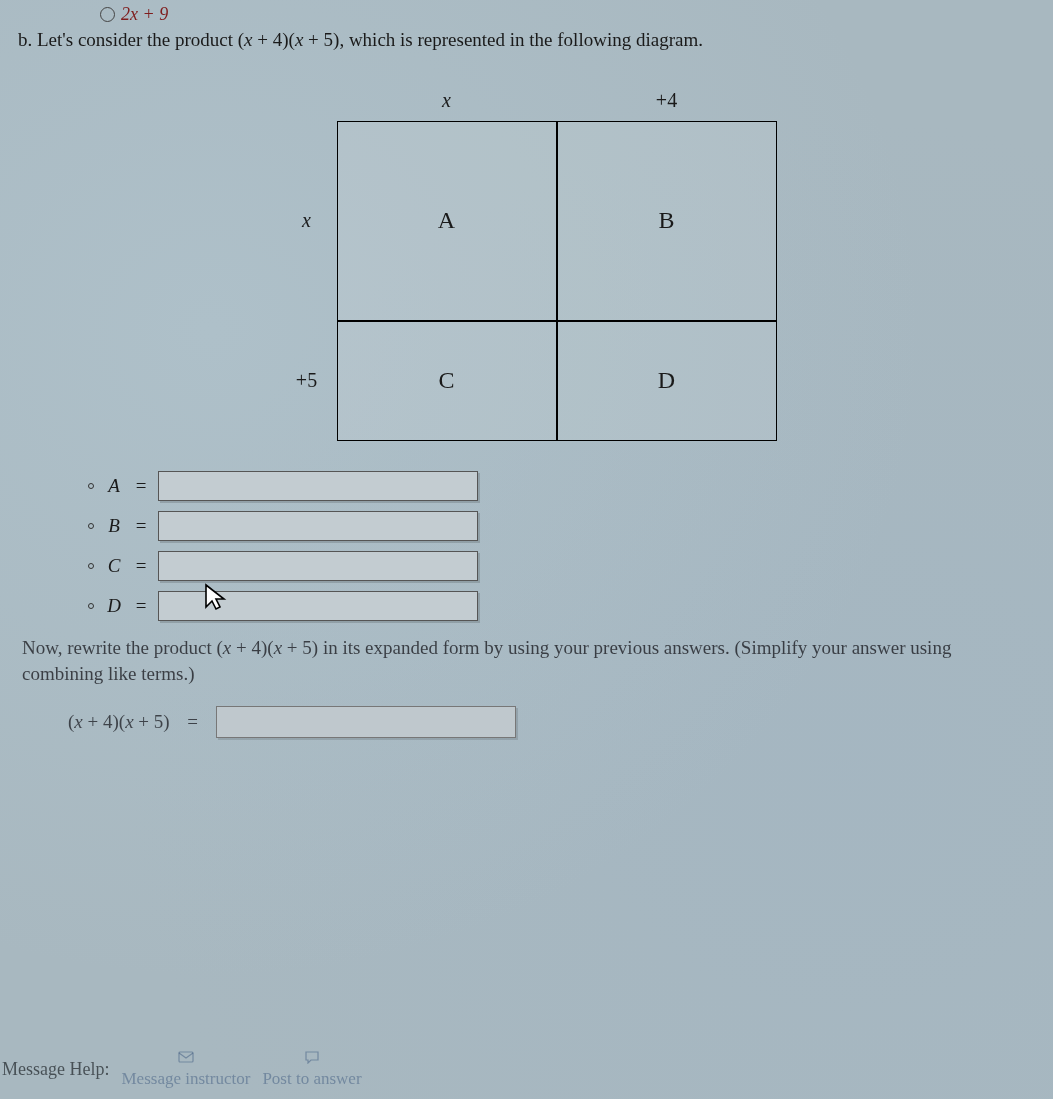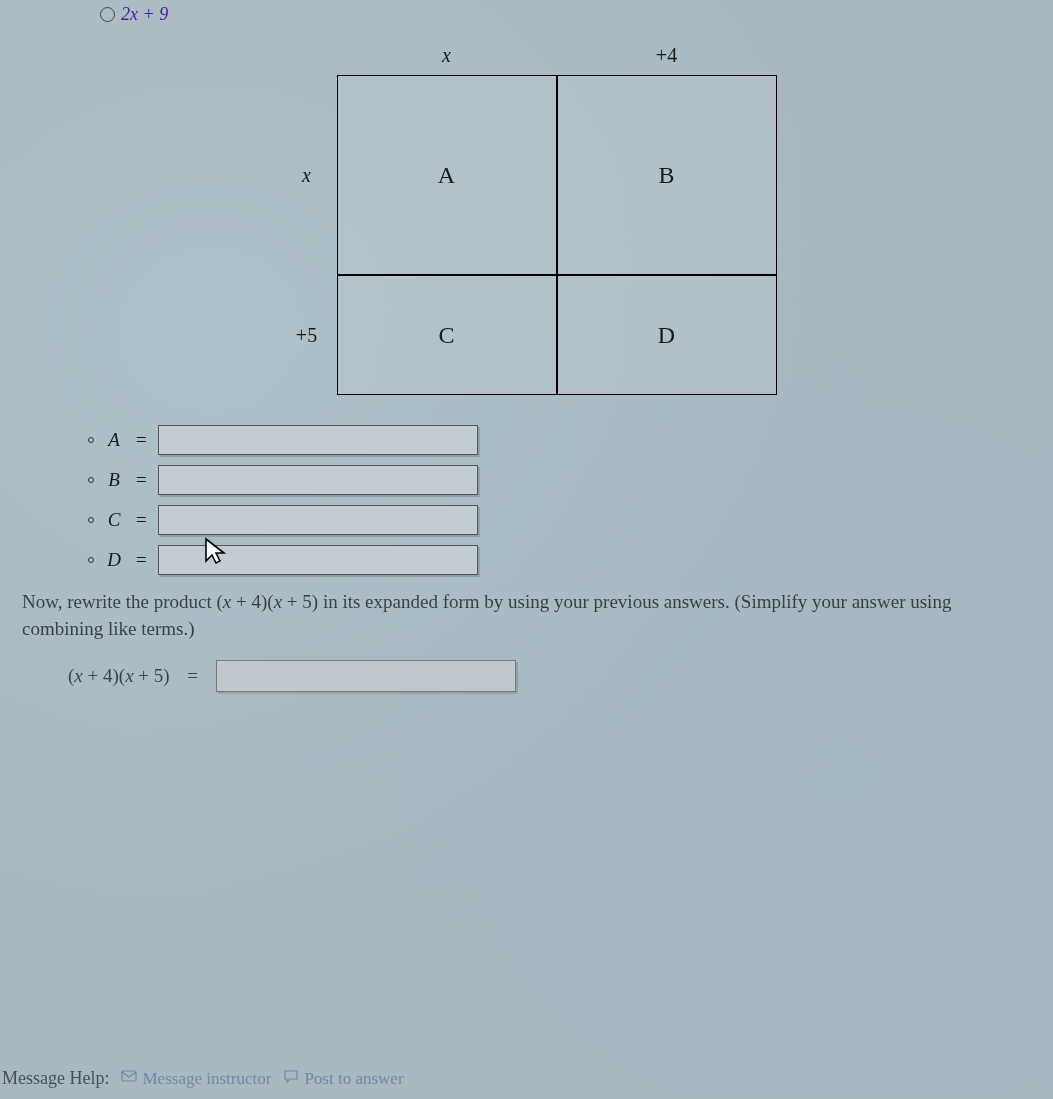--- a/index.html
+++ b/index.html
@@ -17,21 +17,21 @@
     content: "";
     position: absolute;
     inset: 0;
     background: radial-gradient(ellipse at 20% 30%, rgba(180,200,210,0.5), transparent 60%),
                 radial-gradient(ellipse at 80% 70%, rgba(160,180,195,0.4), transparent 60%);
     pointer-events: none;
   }
   .content { position: relative; padding: 4px 18px 0 18px; }
   .frag {
     font-size: 18px;
-    color: #4c1d95;
+    color: #7f1d1d;
     margin-left: 82px;
     margin-bottom: 2px;
     display: flex;
     align-items: center;
     gap: 6px;
   }
   .frag .radio { width: 15px; height: 15px; border: 1.5px solid #444; border-radius: 50%; display: inline-block; }
   .intro {
     font-size: 19px;
     line-height: 1.35;
@@ -136,36 +136,41 @@
     left: 2px;
     font-size: 18px;
     color: rgba(30,35,40,0.7);
     display: flex;
     align-items: center;
     gap: 12px;
   }
   .qhelp .link {
     color: rgba(50,80,120,0.45);
     display: inline-flex;
-    align-items: flex-start;
+    align-items: center;
     gap: 5px;
     font-size: 17px;
+    flex-direction: column;
   }
   .ico { width: 16px; height: 14px; display: inline-block; }
 </style>
 </head>
 <body>
 
 <div class="content">
 
   <div class="frag">
     <span class="radio"></span>
     <span class="math-i">2x + 9</span>
   </div>
 
+  <p class="intro">
+    <span class="b">b.</span>
+    <span>Let's consider the product (<span class="math-i">x</span> + 4)(<span class="math-i">x</span> + 5), which is represented in the following diagram.</span>
+  </p>
 
   <div class="diagram-wrap">
     <div class="diagram">
       <div></div>
       <div class="col-lbl">x</div>
       <div class="col-lbl plus">+4</div>
 
       <div class="row-lbl">x</div>
       <div class="cell A">A</div>
       <div class="cell B">B</div>

